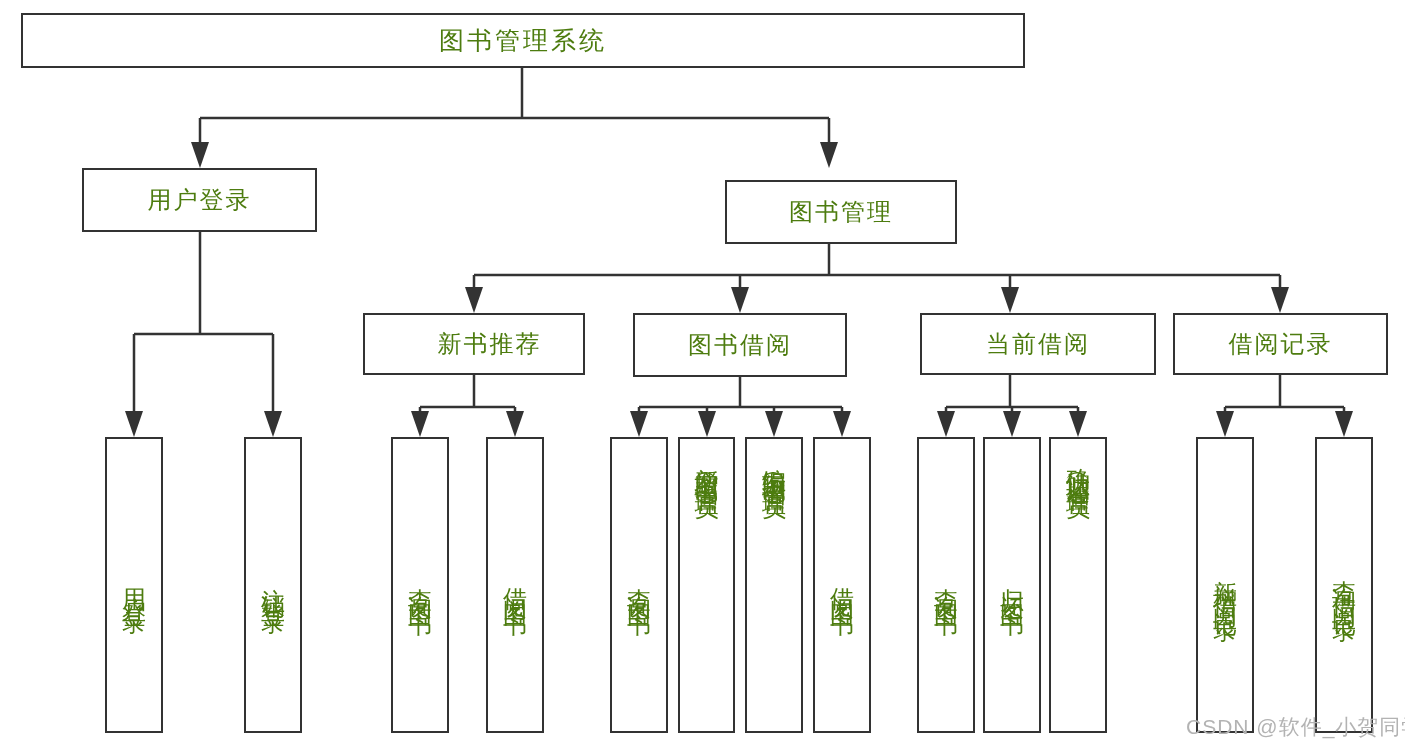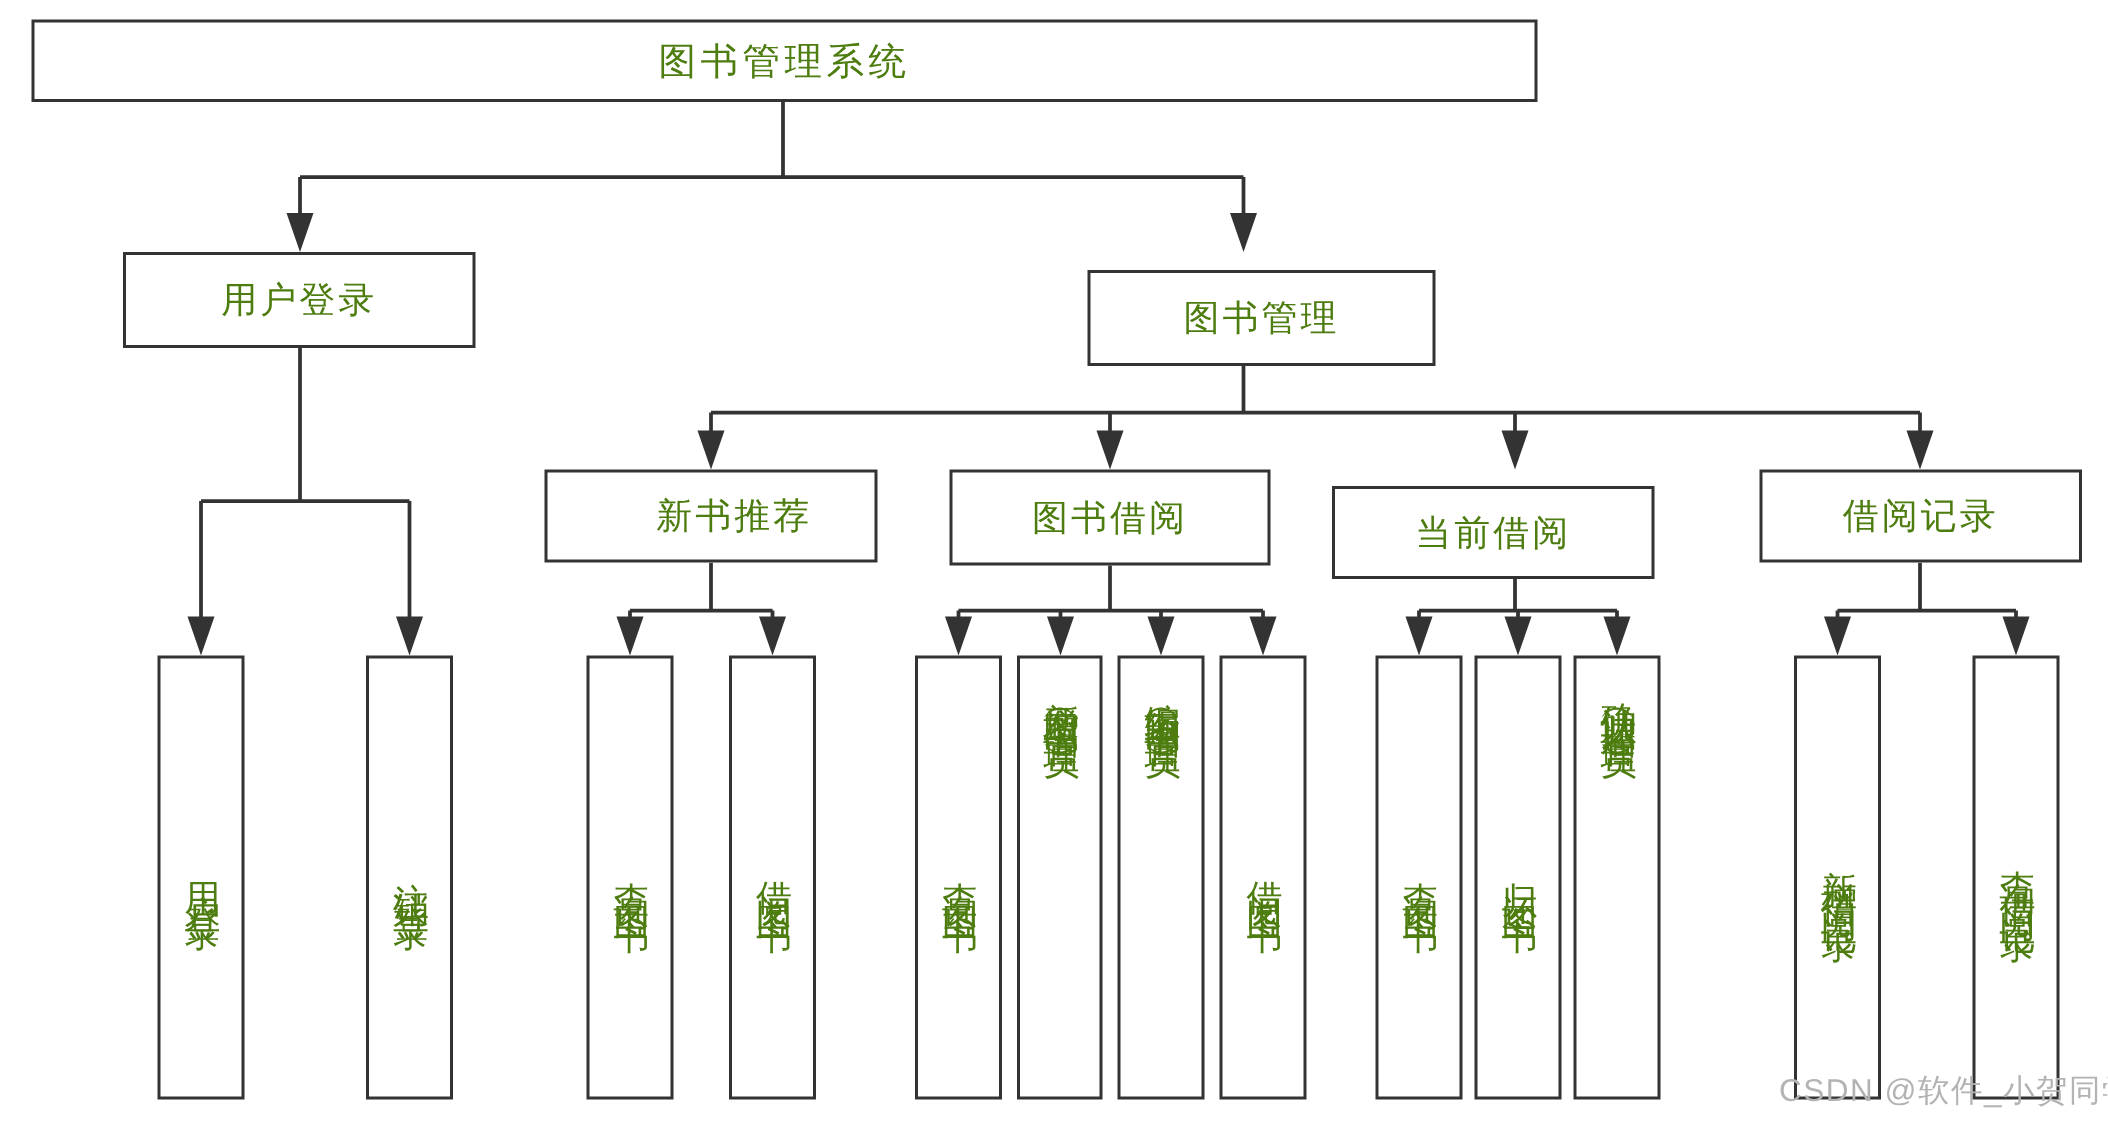--- a/index.html
+++ b/index.html
@@ -121,21 +121,21 @@
     </g>
   </svg>
 
   <div class="node hnode root-node" style="left:21px; top:13px; width:1004px; height:55px;">图书管理系统</div>
 
   <div class="node hnode" style="left:82px; top:168px; width:235px; height:64px;">用户登录</div>
   <div class="node hnode" style="left:713px; top:180px; width:232px; height:64px;margin-left:12px;">图书管理</div>
 
   <div class="node hnode" style="left:363px; top:313px; width:222px; height:62px;padding-left:31px;">新书推荐</div>
   <div class="node hnode" style="left:633px; top:313px; width:214px; height:64px;">图书借阅</div>
-  <div class="node hnode" style="left:888px; top:313px; width:215px; height:62px;margin-top:11px;">当前借阅</div>
+  <div class="node hnode" style="left:920px; top:313px; width:236px; height:62px;">当前借阅</div>
   <div class="node hnode" style="left:1173px; top:313px; width:215px; height:62px;">借阅记录</div>
 
   <div class="node vnode" style="left:105px; top:437px; width:58px; height:296px;">用户登录</div>
   <div class="node vnode" style="left:244px; top:437px; width:58px; height:296px;">注销登录</div>
 
   <div class="node vnode" style="left:391px; top:437px; width:58px; height:296px;">查询图书</div>
   <div class="node vnode" style="left:486px; top:437px; width:58px; height:296px;">借阅图书</div>
 
   <div class="node vnode" style="left:610px; top:437px; width:58px; height:296px;">查询图书</div>
   <div class="node vnode long" style="left:678px; top:437px; width:57px; height:296px;">新增图书（管理员）</div>

